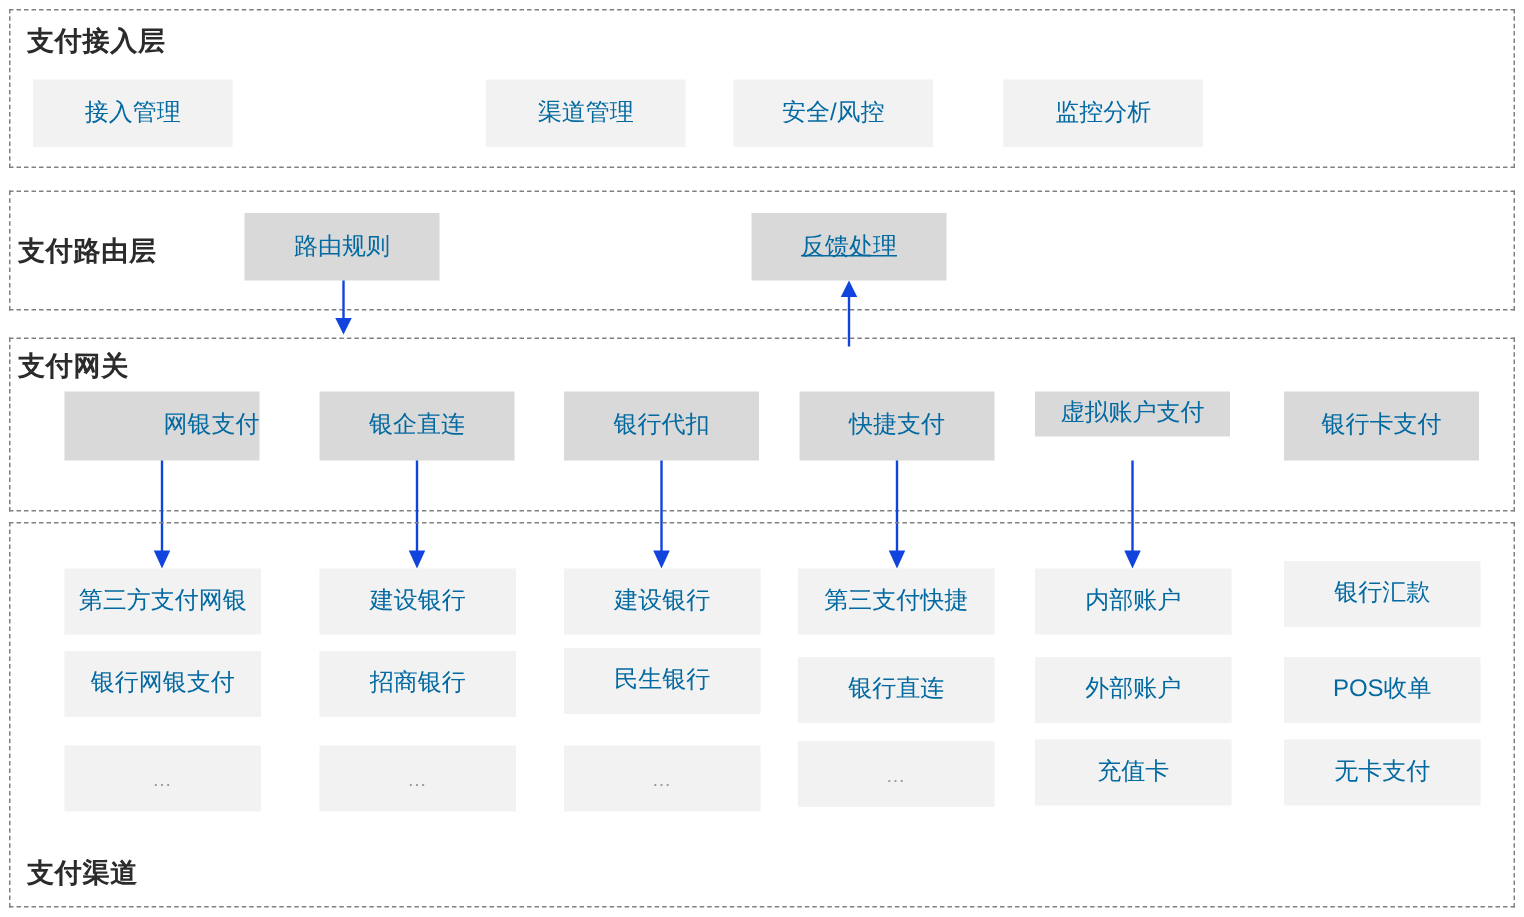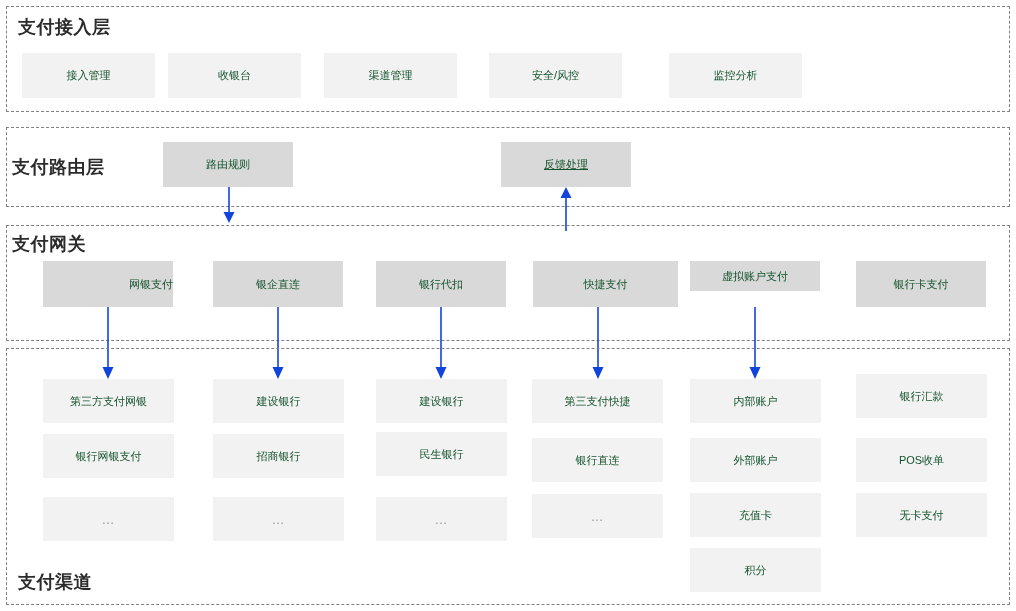--- a/index.html
+++ b/index.html
@@ -35,22 +35,22 @@
     white-space: nowrap;
     line-height: 1;
   }
   
   .node {
     position: absolute;
     box-sizing: border-box;
     display: flex;
     align-items: center;
     justify-content: center;
-    font-size: 11px;
-    color: #14532d;
+    font-size: 16px;
+    color: #0369a1;
     white-space: nowrap;
     line-height: 1;
   }
   .node.access   { background: #f2f2f2; }
   .node.route    { background: #d9d9d9; }
   .node.gateway  { background: #d9d9d9; }
   .node.channel  { background: #f2f2f2; text-align: center; }
   .node.ellipsis {
     color: #9a9a9a;
     font-size: 13px;
@@ -73,23 +73,20 @@
 <body>
 
 <div id="canvas">
 
   <div class="layer" style="left:6px; top:6px; width:1004px; height:106px;"></div>
   <div class="layer-title" style="left:18px; top:18px;">支付接入层</div>
 
   <div class="node access" style="left:22px; top:53px; width:133px; height:45px;">
     <span>接入管理</span>
   </div>
-  <div class="node access" style="left:168px; top:53px; width:133px; height:45px;">
-    <span>收银台</span>
-  </div>
   <div class="node access" style="left:324px; top:53px; width:133px; height:45px;font-family:Liberation Serif, serif;">
     <span>渠道管理</span>
   </div>
   <div class="node access" style="left:489px; top:53px; width:133px; height:45px;">
     <span>安全/风控</span>
   </div>
   <div class="node access" style="left:669px; top:53px; width:133px; height:45px;">
     <span>监控分析</span>
   </div>
 
@@ -118,21 +115,21 @@
 
   <div class="node gateway" style="left:43px; top:261px; width:130px; height:46px;justify-content:flex-end;">
     <span>网银支付</span>
   </div>
   <div class="node gateway" style="left:213px; top:261px; width:130px; height:46px;">
     <span>银企直连</span>
   </div>
   <div class="node gateway" style="left:376px; top:261px; width:130px; height:46px;">
     <span>银行代扣</span>
   </div>
-  <div class="node gateway" style="left:533px; top:261px; width:145px; height:46px;font-family:Liberation Serif, serif;">
+  <div class="node gateway" style="left:533px; top:261px; width:130px; height:46px;font-family:Liberation Serif, serif;">
     <span>快捷支付</span>
   </div>
   <div class="node gateway" style="left:690px; top:261px; width:130px; height:30px;">
     <span>虚拟账户支付</span>
   </div>
   <div class="node gateway" style="left:856px; top:261px; width:130px; height:46px;">
     <span>银行卡支付</span>
   </div>
 
   <svg class="arrow" style="left:100px; top:307px; width:16px; height:72px;" viewBox="0 0 16 72">
@@ -201,23 +198,20 @@
 
   <div class="node channel" style="left:690px; top:379px; width:131px; height:44px;">
     <span>内部账户</span>
   </div>
   <div class="node channel" style="left:690px; top:438px; width:131px; height:44px;">
     <span>外部账户</span>
   </div>
   <div class="node channel" style="left:690px; top:493px; width:131px; height:44px;">
     <span>充值卡</span>
   </div>
-  <div class="node channel" style="left:690px; top:548px; width:131px; height:44px;">
-    <span>积分</span>
-  </div>
 
   <div class="node channel" style="left:856px; top:374px; width:131px; height:44px;">
     <span>银行汇款</span>
   </div>
   <div class="node channel" style="left:856px; top:438px; width:131px; height:44px;">
     <span>POS收单</span>
   </div>
   <div class="node channel" style="left:856px; top:493px; width:131px; height:44px;">
     <span>无卡支付</span>
   </div>

